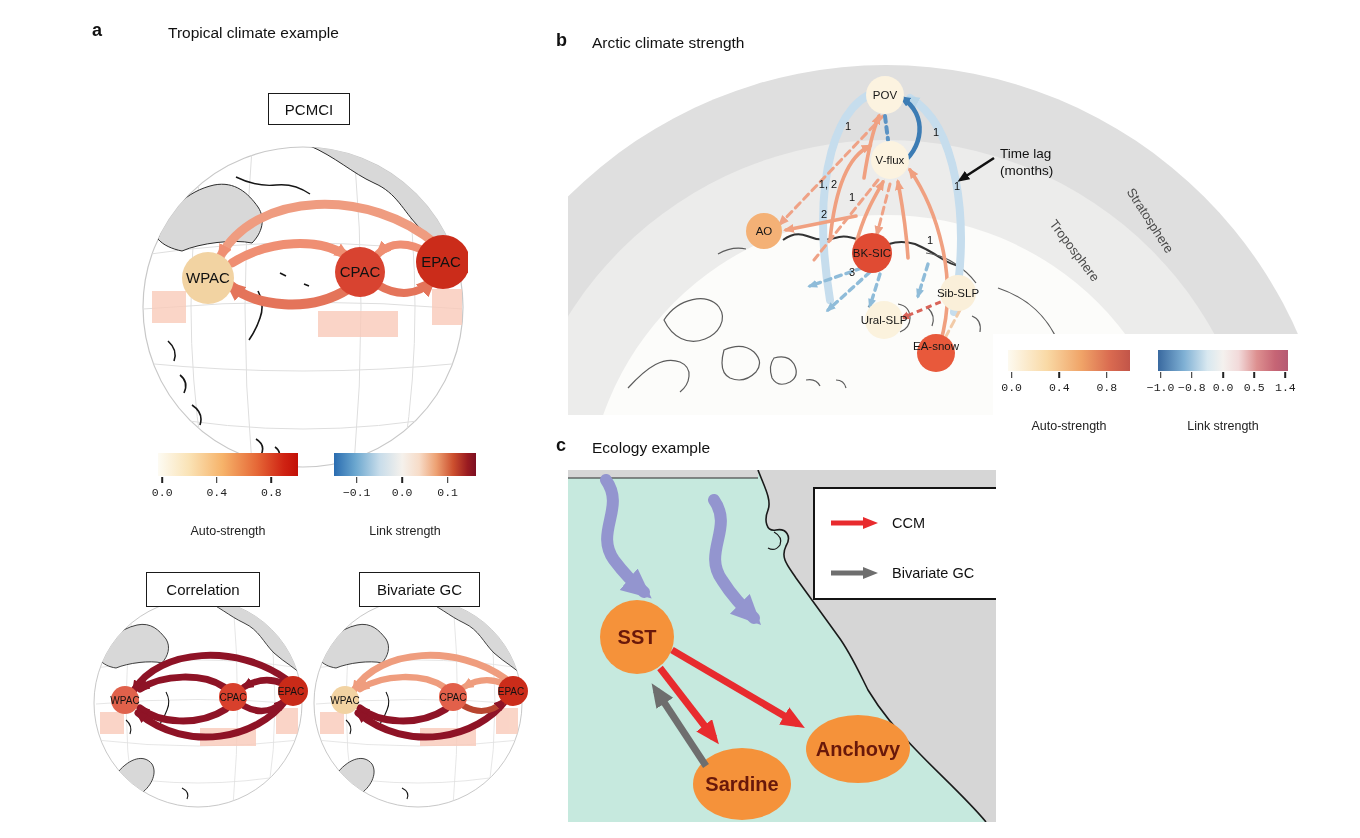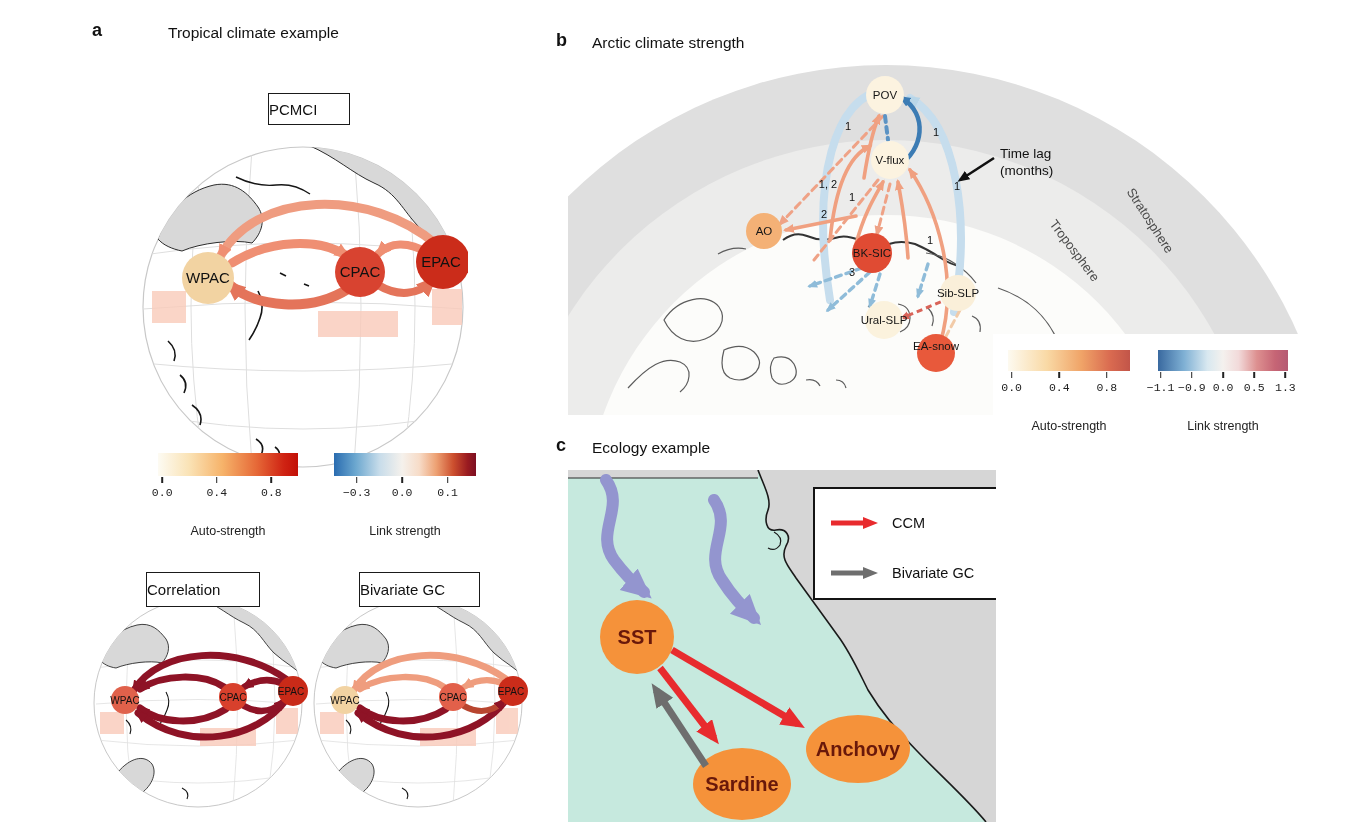--- a/index.html
+++ b/index.html
@@ -2,21 +2,21 @@
 <html><head>
 <meta charset="utf-8">
 <style>
   html,body{margin:0;padding:0;background:#fff;}
   .canvas{position:relative;width:1360px;height:838px;background:#ffffff;overflow:hidden;
           font-family:"Liberation Sans","DejaVu Sans",sans-serif;color:#111;}
   .abs{position:absolute;}
   .plabel{position:absolute;font-weight:bold;font-size:18px;color:#111;}
   .ptitle{position:absolute;font-size:15.5px;color:#111;}
   .methodbox{position:absolute;border:1.6px solid #1a1a1a;background:#fff;display:flex;
-             align-items:center;font-size:15px;z-index:6;}
+             align-items:center;justify-content:center;font-size:15px;z-index:6;}
   
   .cbar{position:absolute;}
   .cbar .bar{width:100%;height:23px;}
   .cbar .ticks{position:relative;height:30px;}
   .cbar .tickmark{position:absolute;top:1px;width:1.6px;height:6px;background:#222;transform:translateX(-50%);}
   .cbar .ticklab{position:absolute;top:10px;transform:translateX(-50%);font-size:11.5px;color:#222;white-space:nowrap;font-family:Liberation Mono, monospace;}
   .cbar .caption{text-align:center;font-size:12.5px;color:#222;margin-top:18px;}
   
   .panelB{position:absolute;left:568px;top:58px;width:737px;height:357px;overflow:hidden;}
   .ring{position:absolute;border-radius:50%;}
@@ -108,21 +108,21 @@
       <span class="ticklab" style="left:81%">0.8</span>
     </div>
     <div class="caption">Auto-strength</div>
   </div>
   <div class="cbar" style="left:334px;top:453px;width:142px">
     <div class="bar" style="background:linear-gradient(90deg,#2a6cb0 0%,#6ba7cf 15%,#c7dcea 32%,#f5f1ec 48%,#f7dcc8 60%,#eda173 72%,#cc4f2e 84%,#9a1b20 94%,#7c0f22 100%)"></div>
     <div class="ticks">
       <span class="tickmark" style="left:16%"></span>
         <span class="tickmark" style="left:48%"></span>
         <span class="tickmark" style="left:80%"></span>
-      <span class="ticklab" style="left:16%">−0.3</span>
+      <span class="ticklab" style="left:16%">−0.1</span>
       <span class="ticklab" style="left:48%">0.0</span>
       <span class="ticklab" style="left:80%">0.1</span>
     </div>
     <div class="caption">Link strength</div>
   </div>
 
   <div class="methodbox" style="left:146px;top:572px;width:112px;height:33px">
     <span>Correlation</span>
   </div>
   <div class="methodbox" style="left:359px;top:572px;width:119px;height:33px">
@@ -364,25 +364,25 @@
       <div class="caption">Auto-strength</div>
     </div>
     <div class="cbar" style="left:165px;top:16px;width:130px">
       <div class="bar" style="height:21px;background:linear-gradient(90deg,#39699f 0%,#7fb0d4 20%,#d8e8f0 38%,#f4f1ee 50%,#f2dada 62%,#dd9090 76%,#c66575 90%,#b55a73 100%)"></div>
       <div class="ticks">
         <span class="tickmark" style="left:2%"></span>
           <span class="tickmark" style="left:26%"></span>
           <span class="tickmark" style="left:50%"></span>
           <span class="tickmark" style="left:74%"></span>
           <span class="tickmark" style="left:98%"></span>
-        <span class="ticklab" style="left:2%">−1.1</span>
-        <span class="ticklab" style="left:26%">−0.9</span>
+        <span class="ticklab" style="left:2%">−1.0</span>
+        <span class="ticklab" style="left:26%">−0.8</span>
         <span class="ticklab" style="left:50%">0.0</span>
         <span class="ticklab" style="left:74%">0.5</span>
-        <span class="ticklab" style="left:98%">1.3</span>
+        <span class="ticklab" style="left:98%">1.4</span>
       </div>
       <div class="caption">Link strength</div>
     </div>
   </div>
 
   <div class="plabel" style="left:556px;top:435px">c</div>
   <div class="ptitle" style="left:592px;top:439px">Ecology example</div>
 
   <div class="panelC">
     <svg width="428" height="352" viewBox="0 0 428 352">

